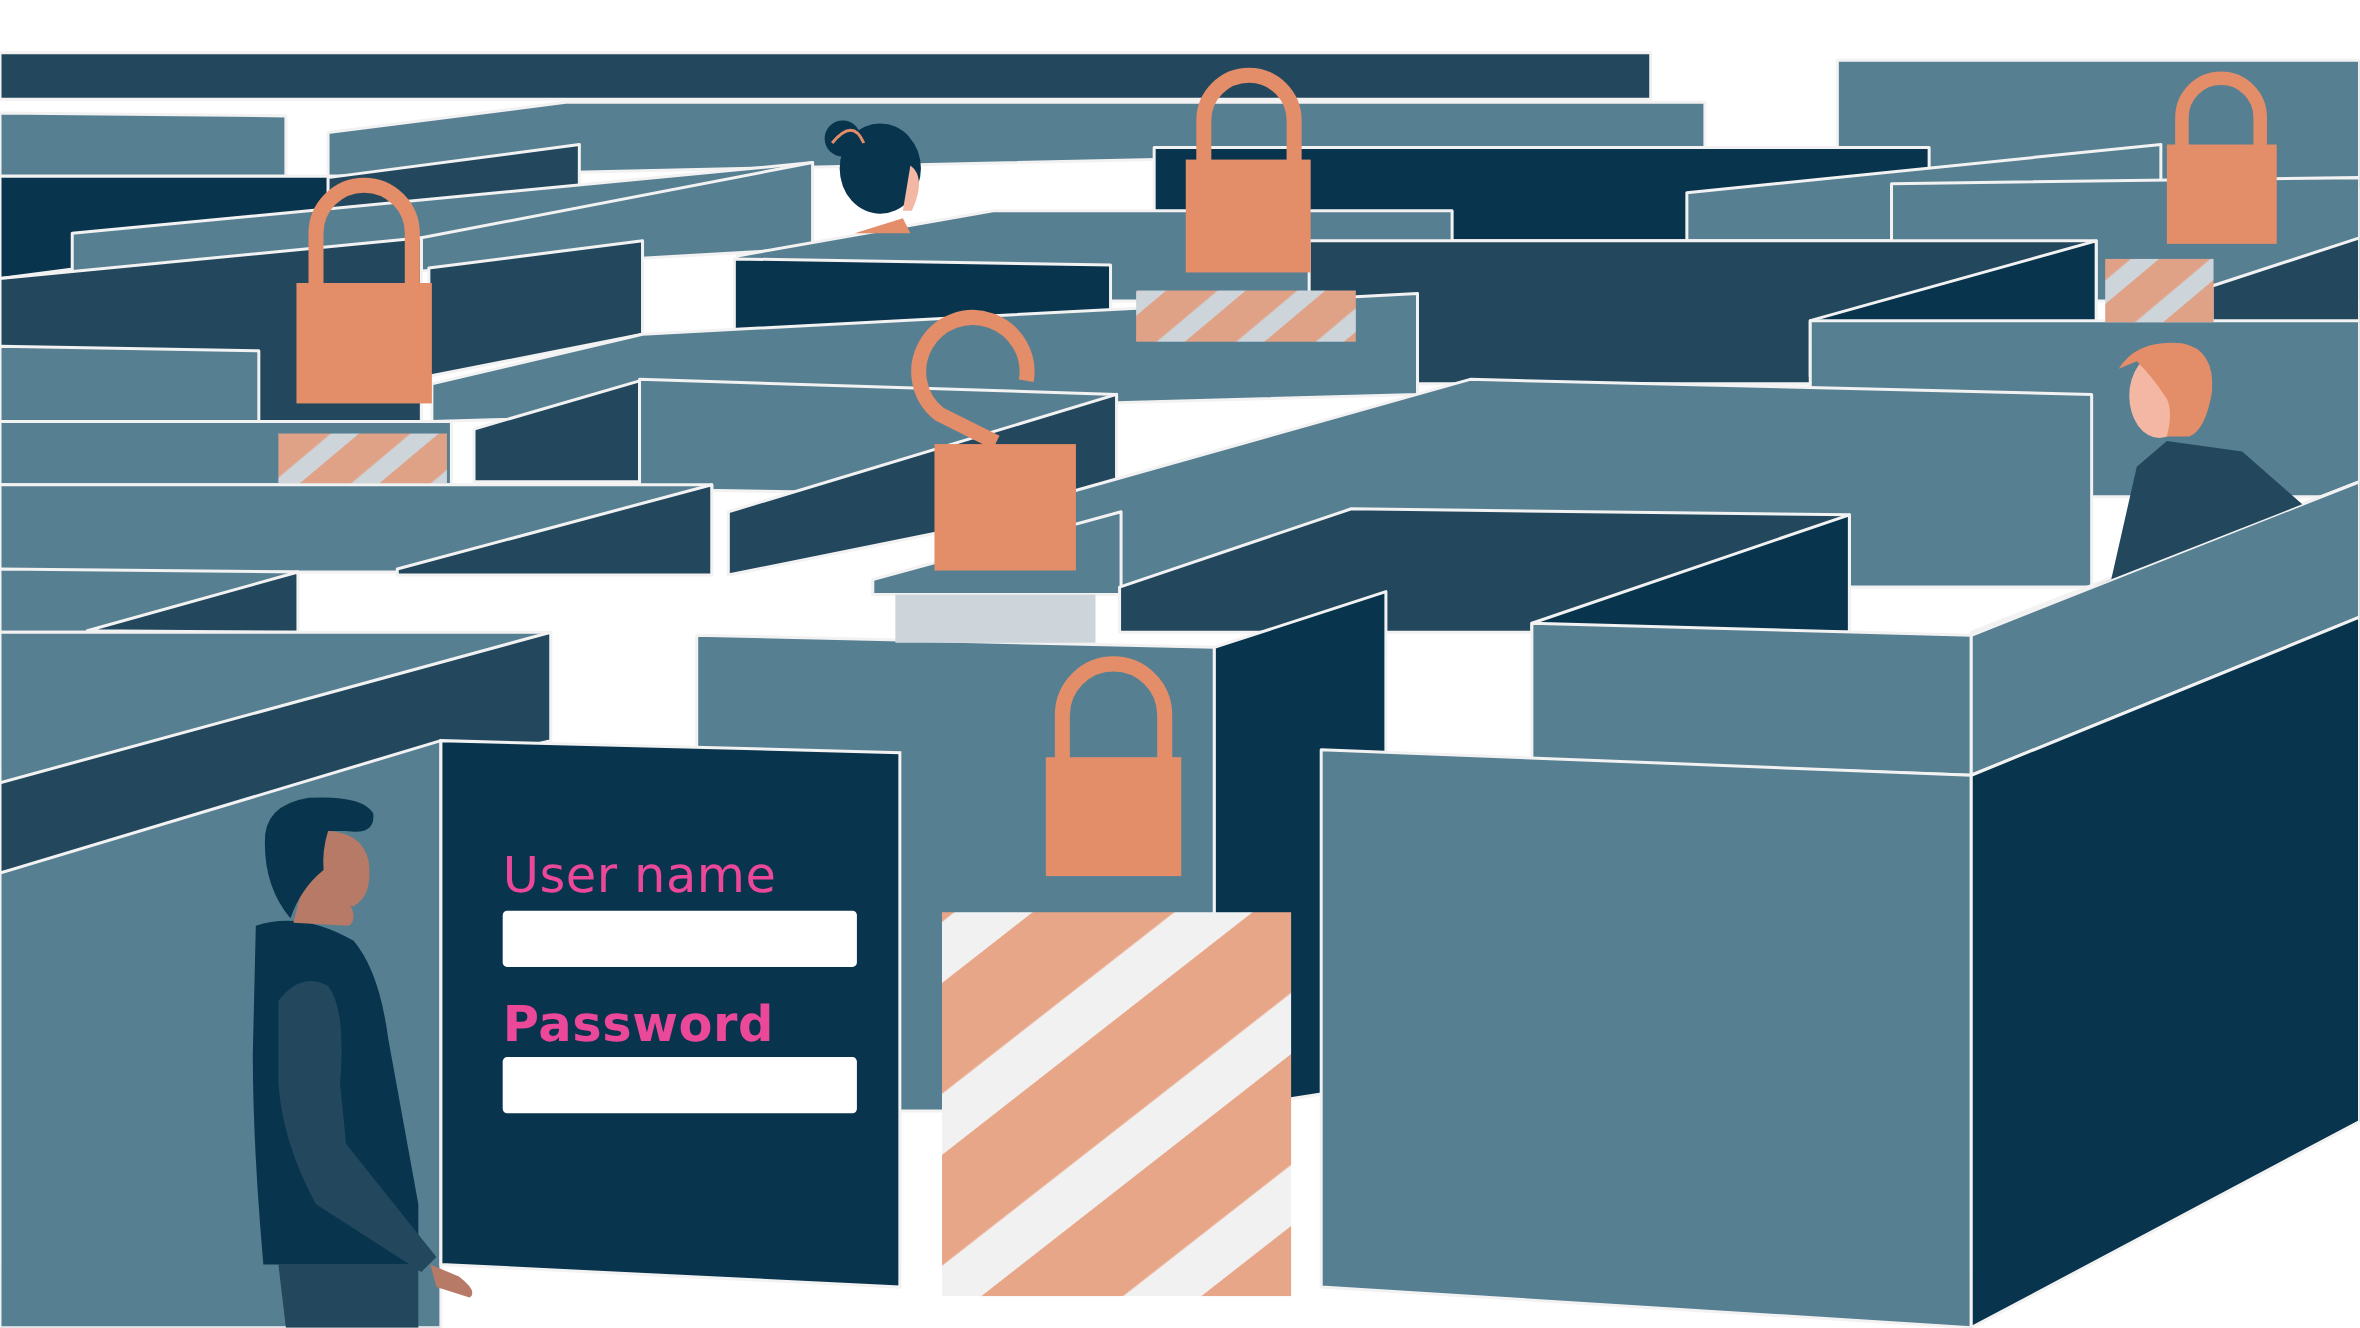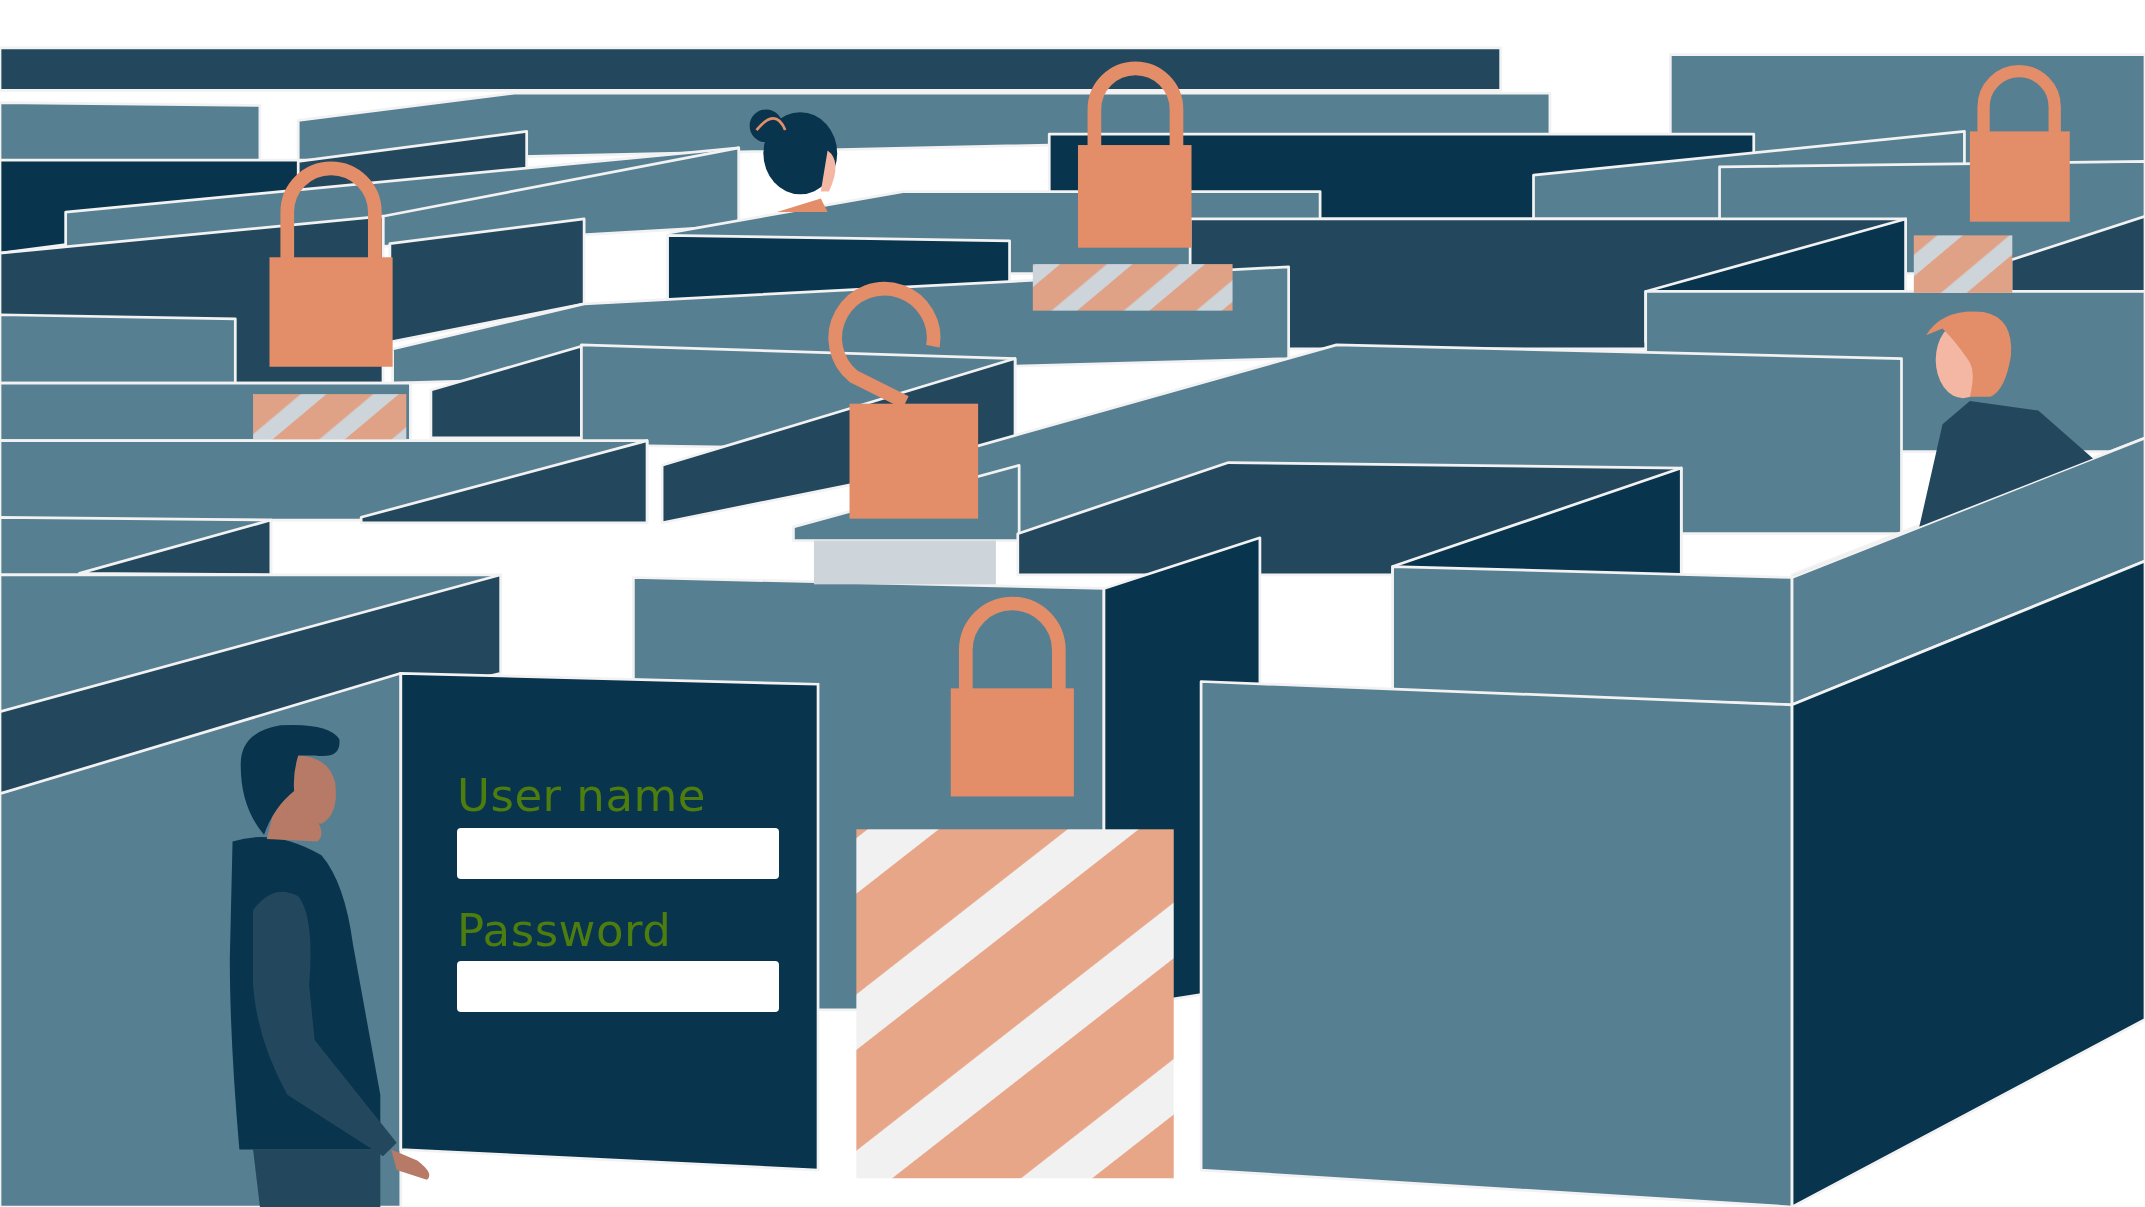--- a/index.html
+++ b/index.html
@@ -1,20 +1,20 @@
 <!DOCTYPE html>
 <html><head>
 <meta charset="utf-8">
 <style>
   html, body { margin: 0; padding: 0; background: #ffffff; }
   body { width: 2145px; height: 1207px; overflow: hidden; position: relative; }
   #scene { position: absolute; left: 0; top: 0; width: 2145px; height: 1207px; }
   .form-label {
     position: absolute;
-    color: #4d7c0f;
+    color: #ec4899;
     font-family: "DejaVu Sans", sans-serif;
     font-size: 45px;
     letter-spacing: 0.5px;
     line-height: 1;
     white-space: nowrap;
   }
   .form-input {
     position: absolute;
     background: #ffffff;
     border: none;
@@ -147,14 +147,14 @@
     <path d="M185,665 Q200,645 218,655 Q230,670 226,720 L230,760 L290,835 L280,845 L210,800 Q188,760 185,720 Z" fill="#23485e"></path>
     <path d="M286,840 L305,848 Q318,858 312,862 L290,855 Z" fill="#b67a66"></path>
     <path d="M202,585 L218,575 L232,600 Q238,610 232,615 L195,613 Z" fill="#b67a66"></path>
     <path d="M210,552 Q240,550 245,572 Q248,595 235,602 L218,600 L210,600 Z" fill="#b67a66"></path>
     <path d="M176,560 Q175,535 205,530 Q240,528 248,540 Q250,555 230,552 L218,552 Q214,565 215,578 Q200,590 193,610 Q176,590 176,560 Z" fill="#08344d"></path>
   </g>
 </svg>
 
 <div class="form-label" style="left:457px; top:773px;">User name</div>
 <input class="form-input" type="text" style="left: 457px; top: 828px; width: 322px; height: 51px;" value="">
-<div class="form-label" style="left:457px; top:908px;">Password</div>
+<div class="form-label" style="left:457px; top:908px;font-weight:bold;">Password</div>
 <input class="form-input" type="password" style="left: 457px; top: 961px; width: 322px; height: 51px;" value="">
 
 </body></html>

